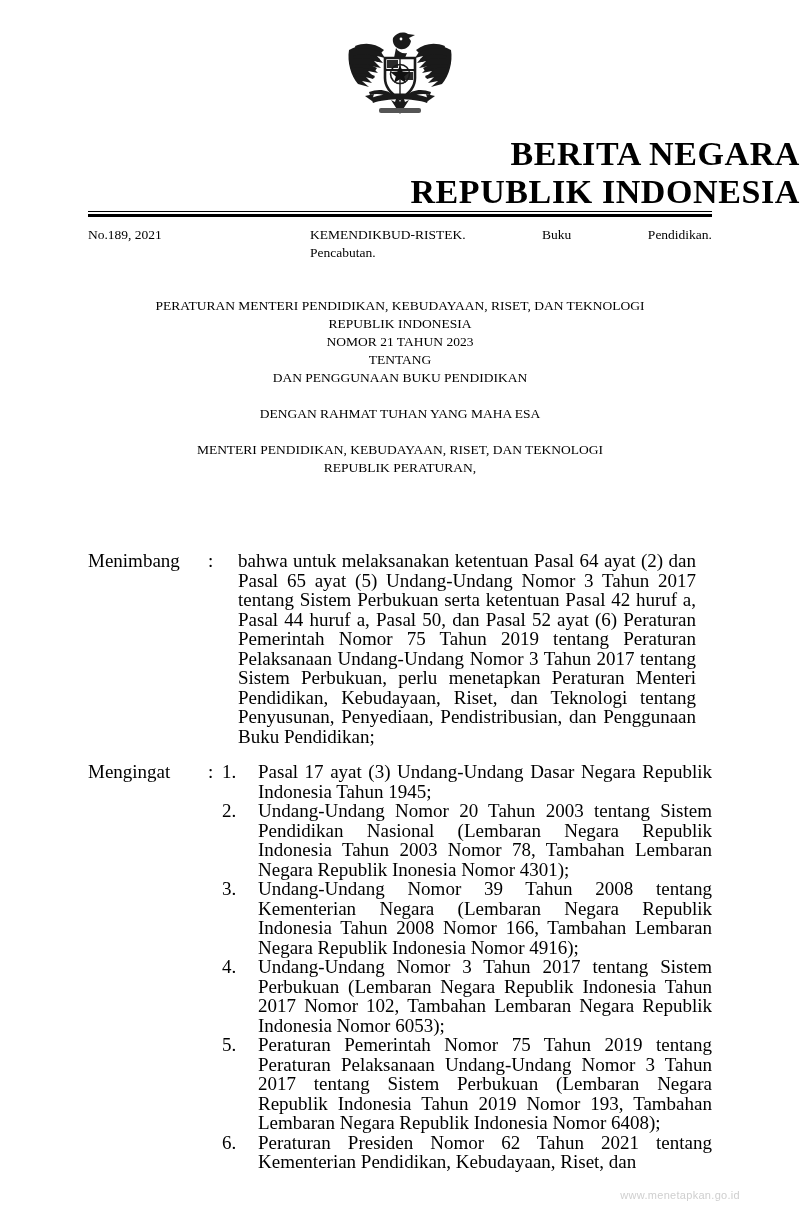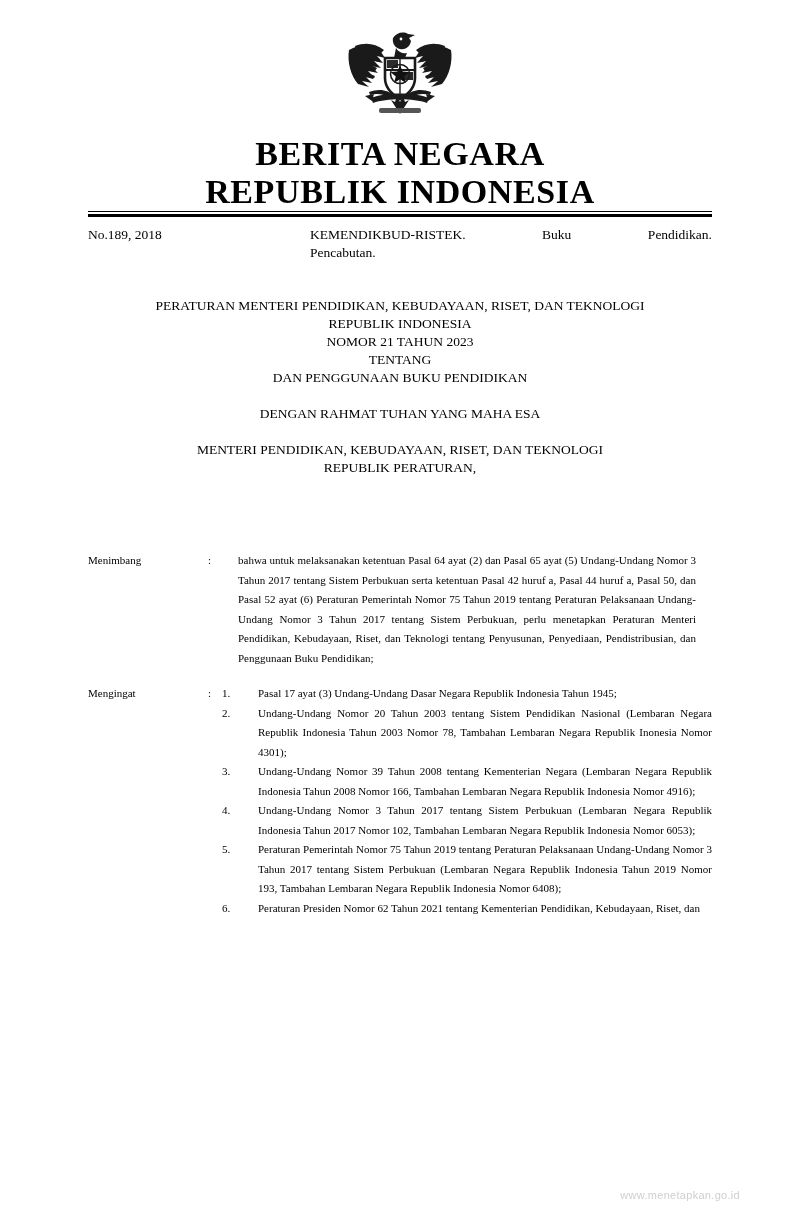--- a/index.html
+++ b/index.html
@@ -36,21 +36,21 @@
     height: 100px;
     display: block;
   }
 
   
   .masthead {
     position: absolute;
     left: 0;
     right: 0;
     top: 136px;
-    text-align: center;
+    text-align: right;
   }
   .masthead .line1,
   .masthead .line2 {
     font-family: "Liberation Serif", "DejaVu Serif", serif;
     font-weight: bold;
     font-size: 34px;
     letter-spacing: 0.6px;
     line-height: 36px;
     color: #000;
   }
@@ -116,21 +116,21 @@
   .title-block .gap-lg {
     height: 18px;
   }
 
   
   .clauses {
     position: absolute;
     left: 88px;
     right: 88px;
     top: 535px;
-    font-size: 11px;
+    font-size: 19px;
     line-height: 19.5px;
   }
   .clause {
     position: relative;
     display: block;
     margin-bottom: 16px;
   }
   .clause .label {
     position: absolute;
     left: 0;
@@ -242,21 +242,21 @@
     <div class="line1">BERITA NEGARA</div>
     <div class="line2">REPUBLIK INDONESIA</div>
   </div>
 
   <div class="rules">
     <div class="rule-thin"></div>
     <div class="rule-thick"></div>
   </div>
 
   <div class="header-row">
-    <div class="no">No.189, 2018</div>
+    <div class="no">No.189, 2021</div>
     <div class="subject">
       <div class="l1">KEMENDIKBUD-RISTEK. Buku Pendidikan.</div>
       <div class="l2">Pencabutan.</div>
     </div>
   </div>
 
   <div class="title-block">
     <span class="t">PERATURAN MENTERI PENDIDIKAN, KEBUDAYAAN, RISET, DAN TEKNOLOGI</span>
     <span class="t">REPUBLIK INDONESIA</span>
     <span class="t">NOMOR 21 TAHUN 2023</span>

